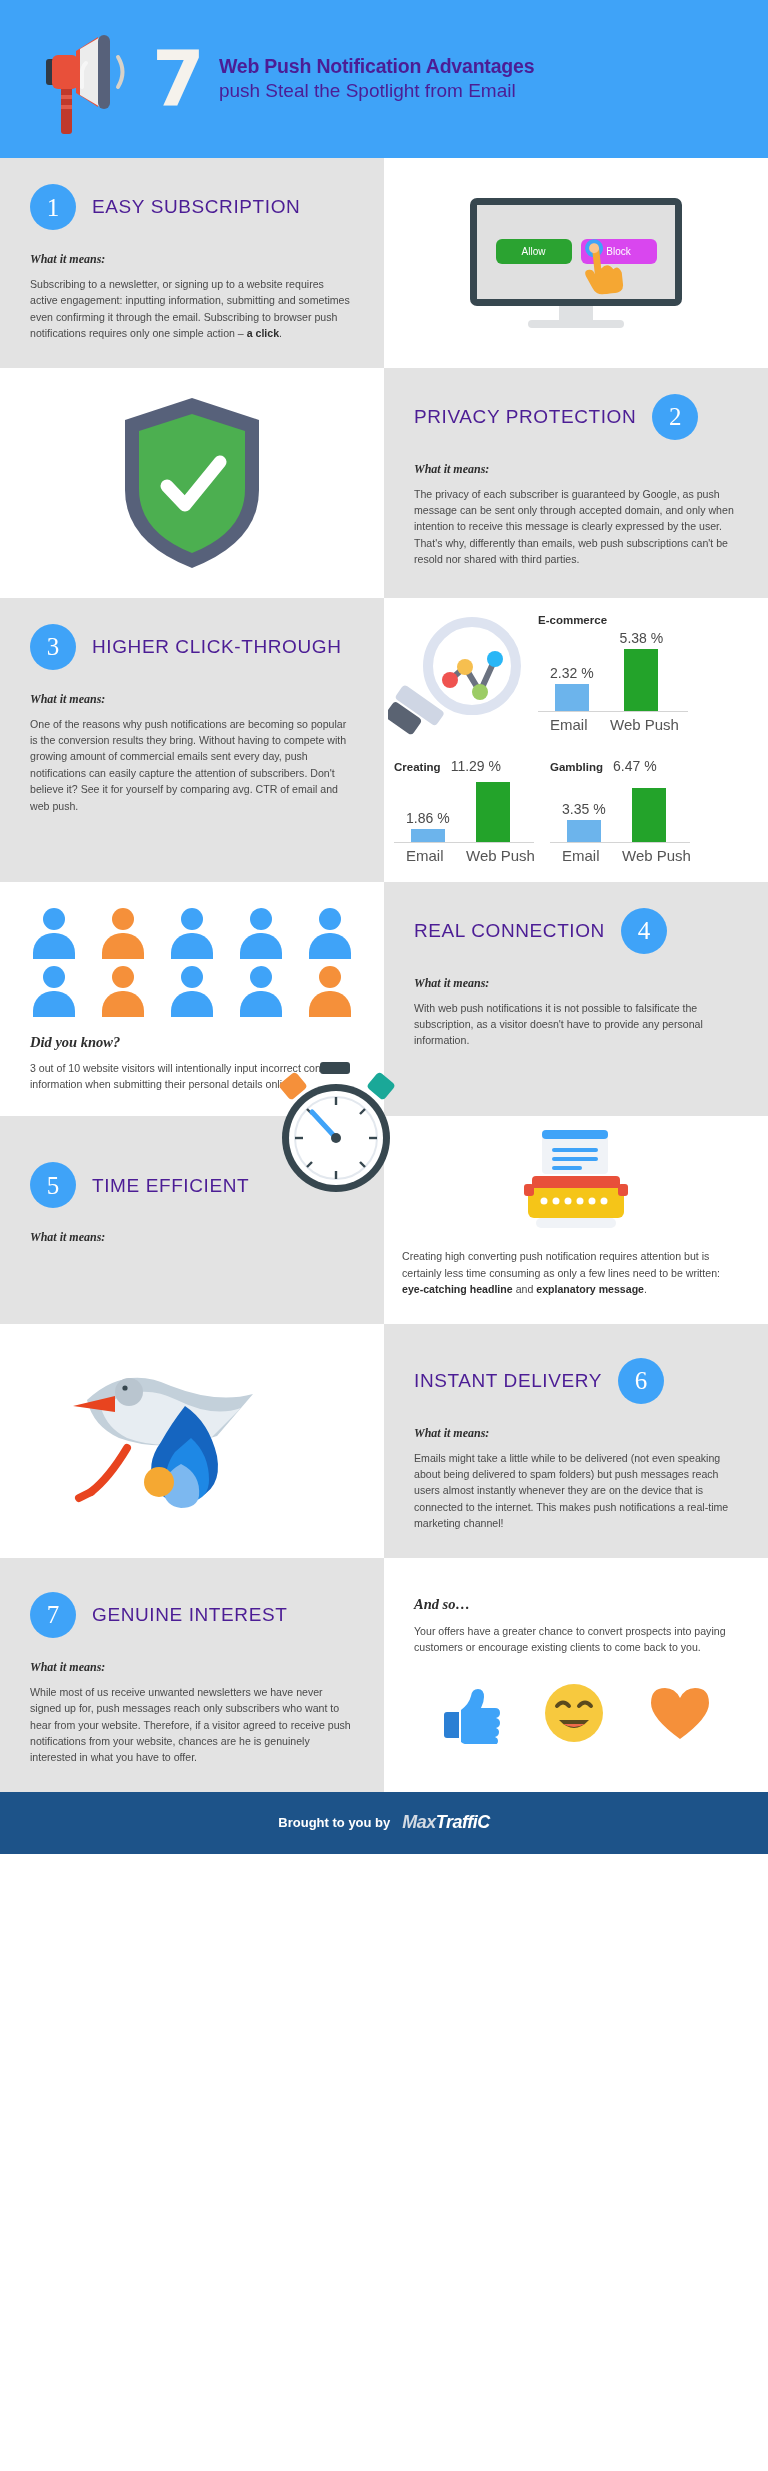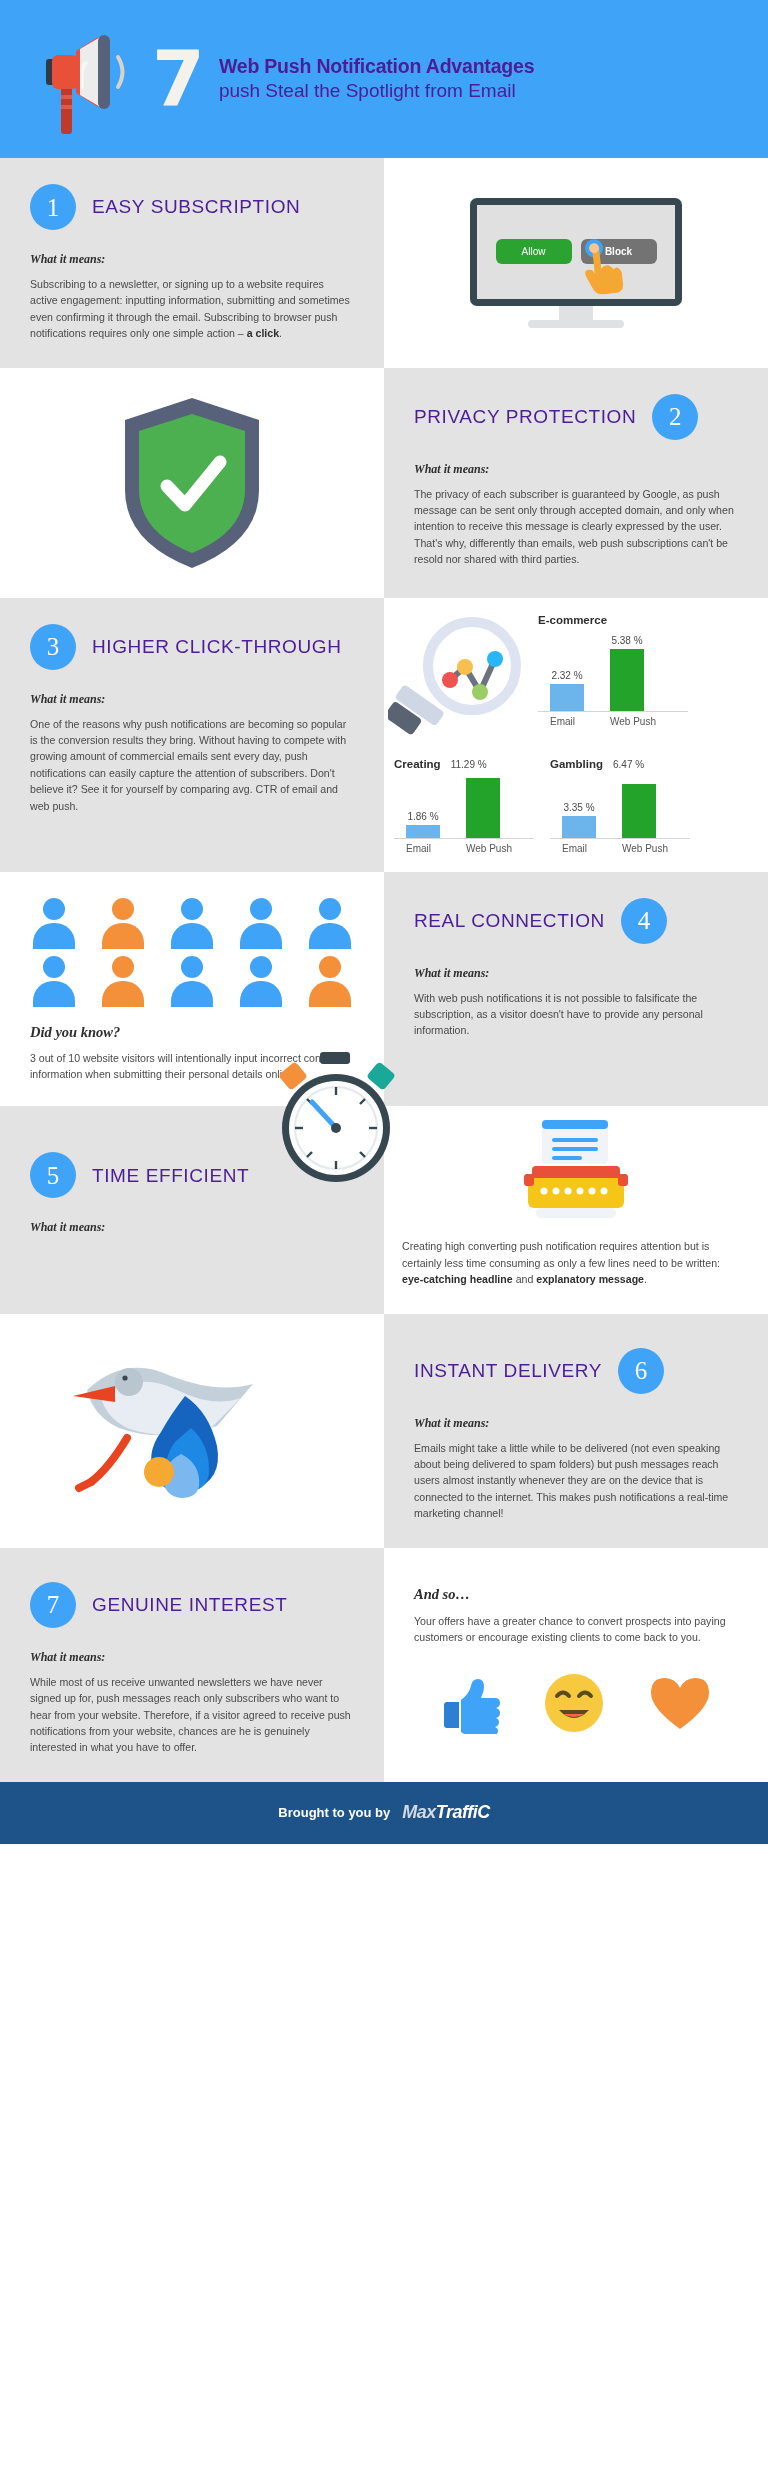--- a/index.html
+++ b/index.html
@@ -72,42 +72,42 @@
     border: 7px solid #37474f; border-radius: 7px;
     background: #e0e0e0; height: 108px;
     display: flex; align-items: center; justify-content: center; gap: 9px;
     position: relative;
   }
   .btn-allow, .btn-block {
     border-radius: 6px; color: #fff; font-size: 10px;
     padding: 7px 0; width: 76px; text-align: center;
   }
   .btn-allow { background: #2ba331; }
-  .btn-block { background: #737373; font-weight: bold; }
+  .btn-block { background: #d946ef; }
   .cursor { position: absolute; left: 107px; top: 33px; font-size: 30px; transform: rotate(-6deg); }
   .stand { width: 34px; height: 14px; background: #dfe1e3; margin: 0 auto; }
   .base { width: 96px; height: 8px; border-radius: 4px; background: #dfe1e3; margin: 0 auto; }
 
   
   .shield-wrap { display:flex; align-items:center; justify-content:center; padding: 26px 0; }
 
   
   .charts { padding: 16px 14px 18px 4px; border-radius: 24px; }
   .chart-top { display: flex; align-items: flex-start; }
   .magnifier { width: 150px; flex: 0 0 auto; position: relative; }
   .mini-chart { width: 150px; }
   .mc-title { font-size: 11.5px; font-weight: bold; color: #2e2e2e; margin-bottom: 2px; }
   .bars { display: flex; align-items: flex-end; gap: 26px; height: 84px; border-bottom: 1px solid #d4d4d4; padding-left: 12px;}
   .bar-col { display: flex; flex-direction: column; align-items: center; justify-content: flex-end; height: 100%; }
-  .bar-val { font-size: 10px; color: #4a4a4a; margin-bottom: 3px; white-space: nowrap; }
+  .bar-val { font-size: 14px; color: #4a4a4a; margin-bottom: 3px; white-space: nowrap; }
   .bar { width: 34px; }
   .bar.email { background: #6cb4ec; }
   .bar.push { background: #23a32a; }
   .labels { display: flex; gap: 26px; padding-left: 12px; margin-top: 4px; }
-  .lbl { width: 34px; text-align: left; font-size: 10px; color: #555; white-space: nowrap; }
+  .lbl { width: 34px; text-align: left; font-size: 15px; color: #555; white-space: nowrap; }
   .chart-bottom { display: flex; gap: 16px; margin-top: 10px; padding-left: 6px;}
   .mc-head { display: flex; align-items: baseline; gap: 10px; }
 
   
   .people { display: grid; grid-template-columns: repeat(5, 1fr); gap: 6px 4px; padding: 26px 22px 8px 22px; }
   .person { width: 46px; height: 52px; position: relative; margin: 0 auto; }
   .p-head { width: 22px; height: 22px; border-radius: 50%; margin: 0 auto; }
   .p-body { width: 42px; height: 26px; border-radius: 20px 20px 0 0; margin: 3px auto 0; }
   .dyk { font-family: "Liberation Serif", serif; font-style: italic; font-weight: bold; font-size: 14.5px; color: #2e2e2e; margin: 8px 0 9px 30px; }
   .dyk-body { font-size: 10.6px; line-height: 1.55; color: #4a4a4a; margin: 0 30px 24px 30px; }

